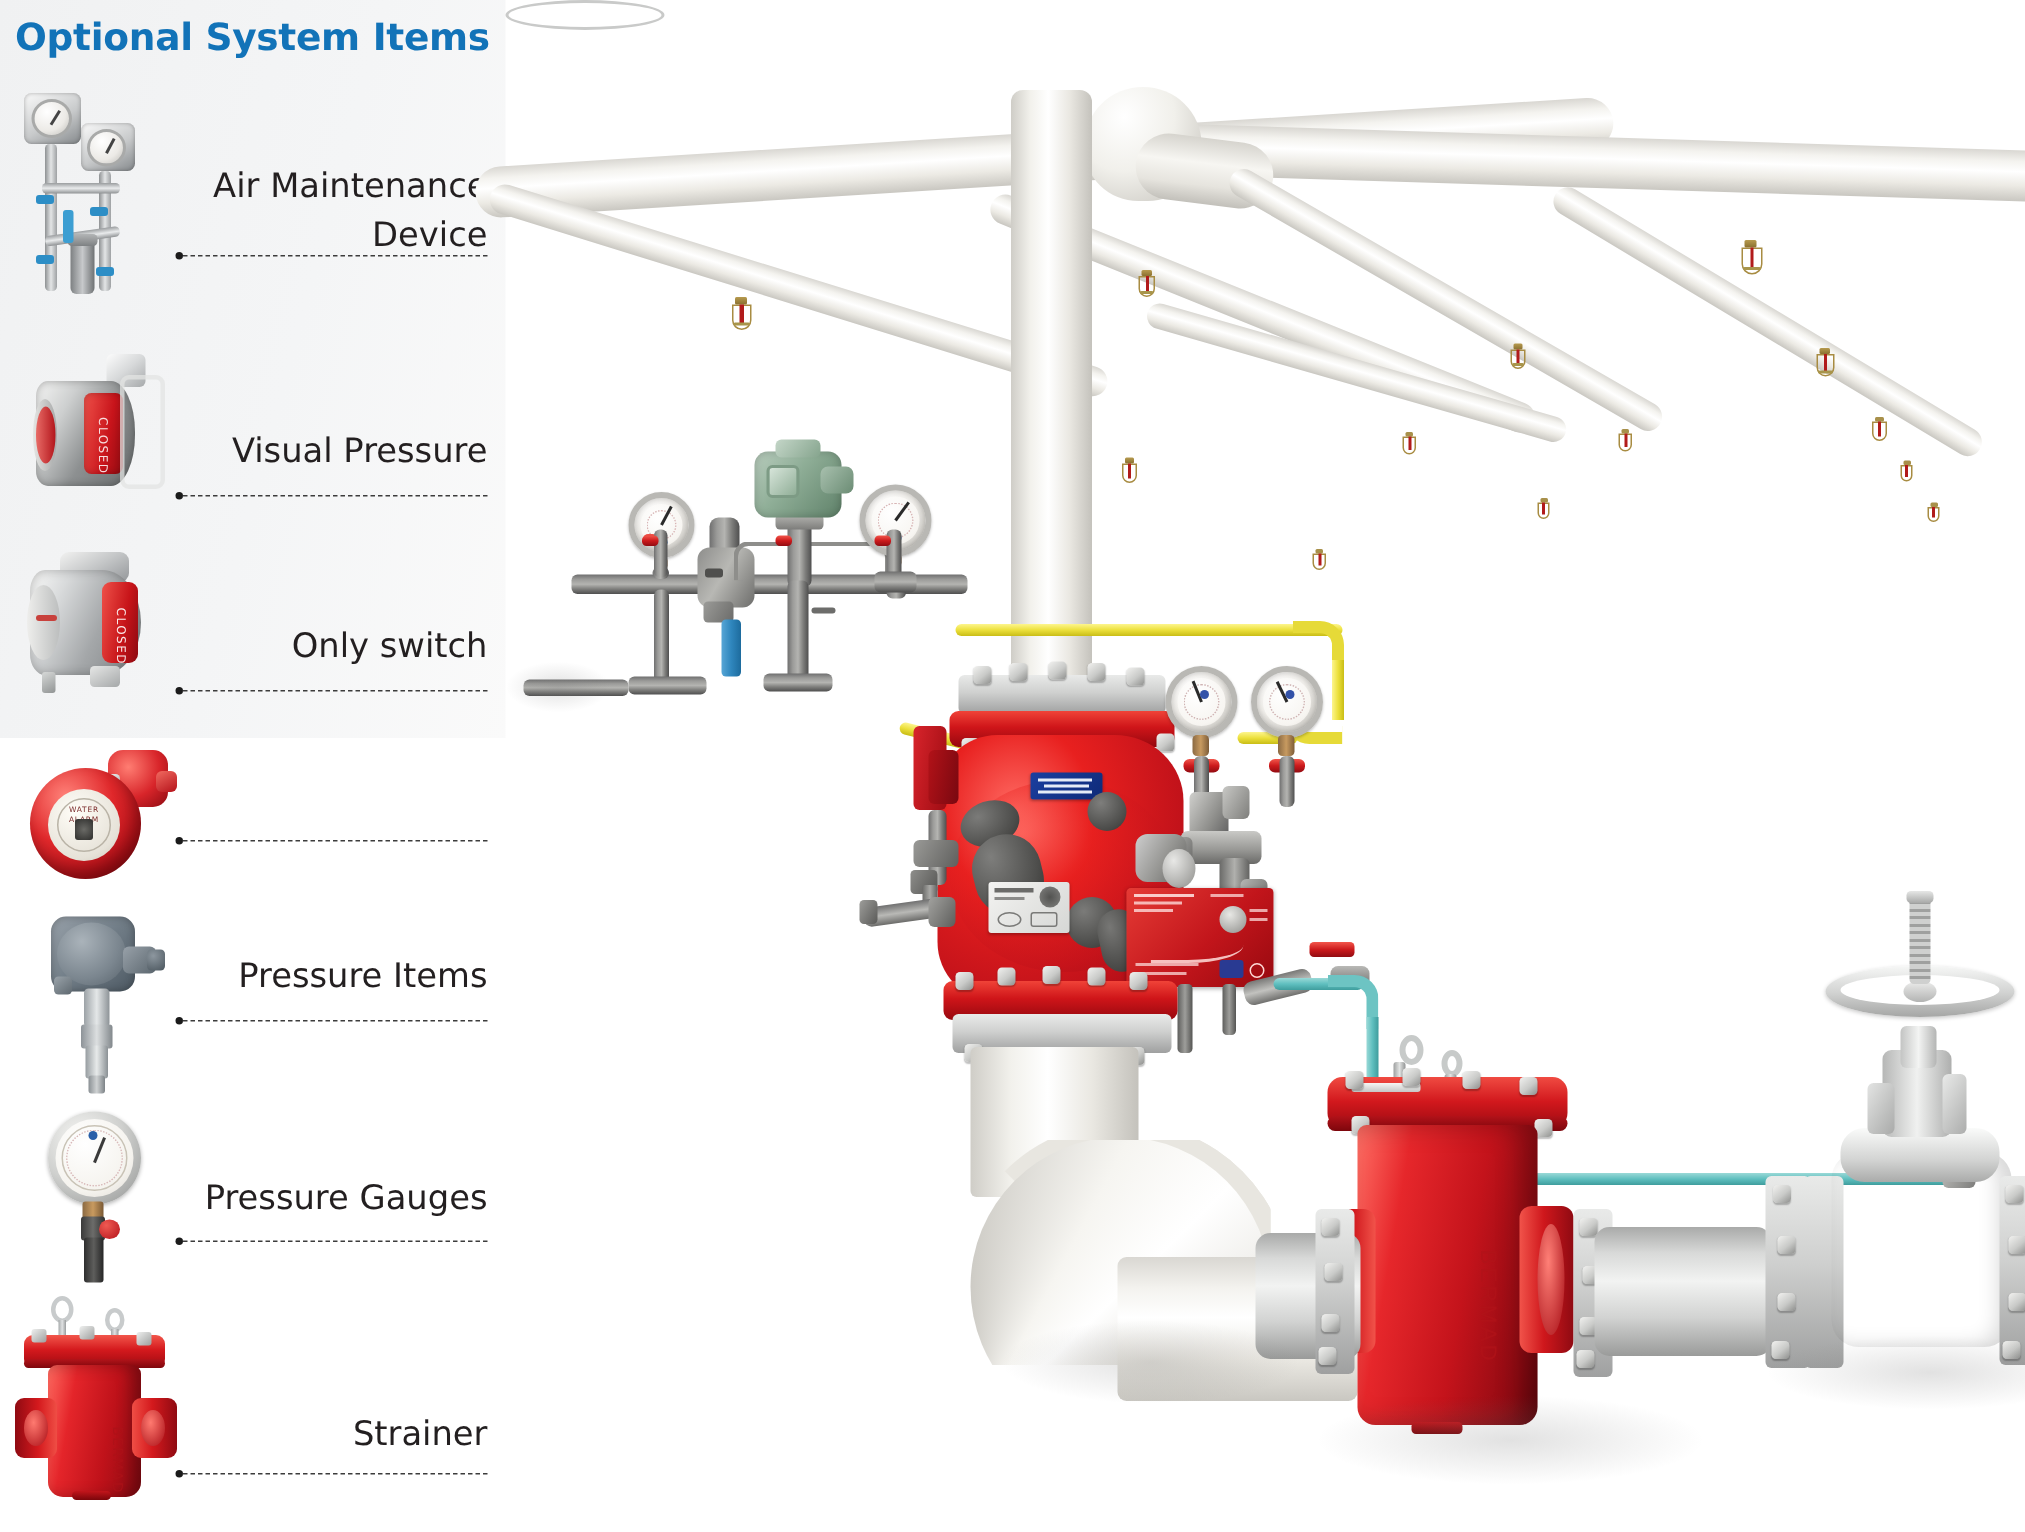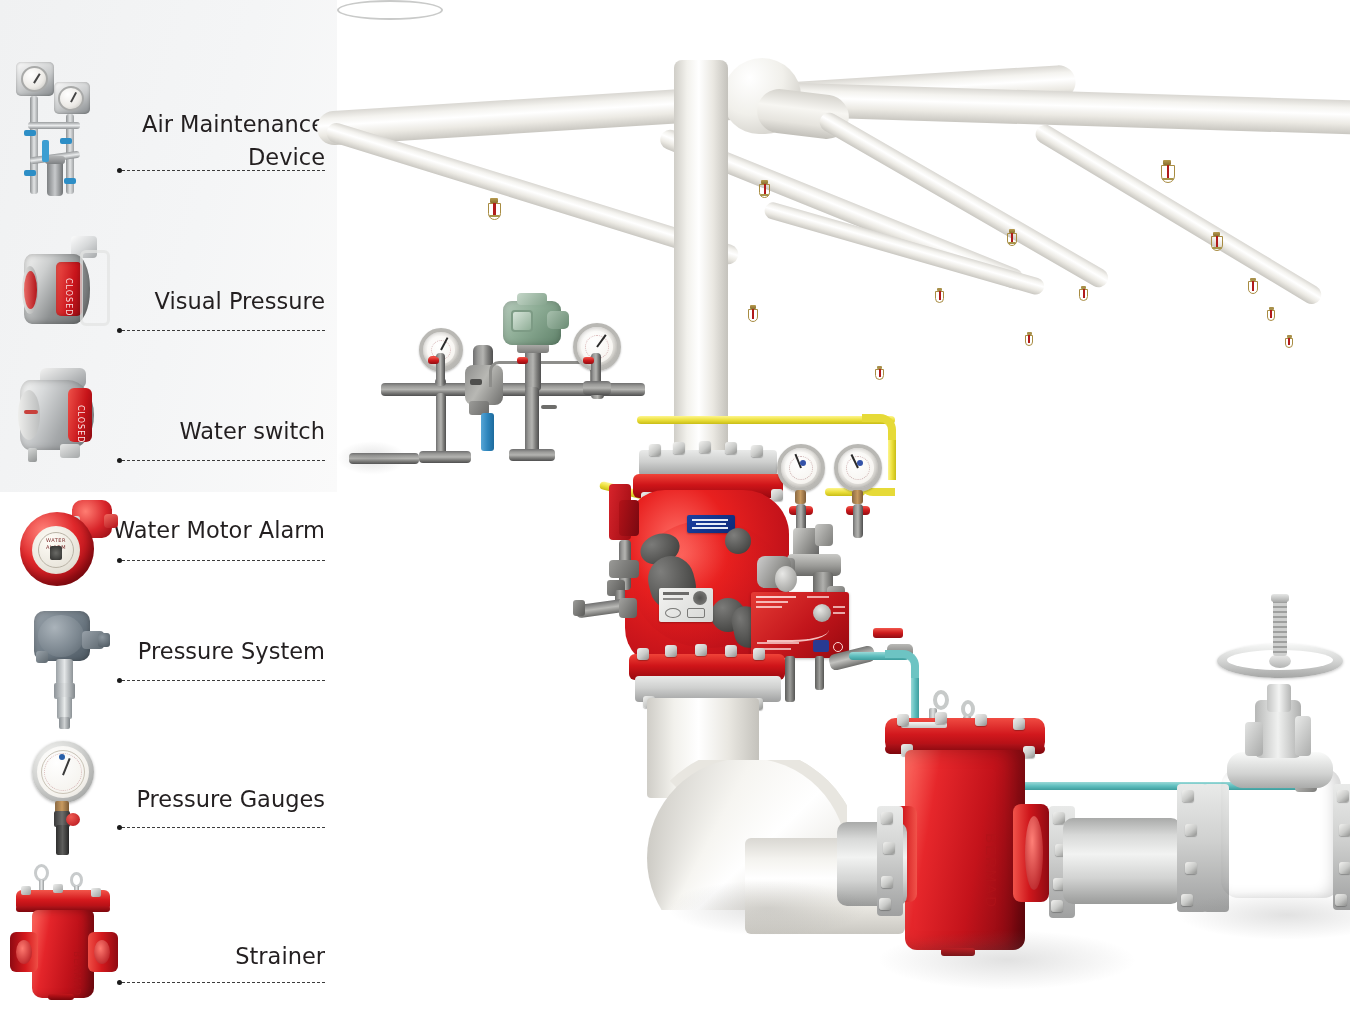--- a/index.html
+++ b/index.html
@@ -145,20 +145,21 @@
   }
   #caption-inner { display: inline-block; margin-left: 120px; }
 </style>
 </head>
 <body>
 
 <div id="page">
 
   <div id="left-panel">
     <div id="left-panel-tint"></div>
+    <div id="panel-title">Optional System Items</div>
 
     <div class="legend-row" style="top:60px;height:155px">
       <div class="legend-label" style="top:48px;width:215px">Air Maintenance
 Device</div>
       <div class="leader-dot" style="top:110px"></div>
       <div class="leader" style="top:110px"></div>
 
       <div class="thumb" style="left:8px;top:0px;width:105px;height:155px">
         <div style="position:absolute;left:8px;top:2px;width:38px;height:34px;border-radius:5px;background:linear-gradient(150deg,#fbfbfb,#c8cacb 55%,#85898c);box-shadow:inset 0 0 3px rgba(0,0,0,.3)"></div>
         <div style="position:absolute;left:13px;top:6px;width:27px;height:26px;border-radius:50%;background:radial-gradient(circle at 36% 30%,#fff,#eceae6 60%,#bdbcb8);border:2px solid #a9aaa9"></div>
@@ -192,55 +193,54 @@
         <div style="position:absolute;left:8px;top:20px;width:66px;height:70px;border-radius:8px 16px 16px 8px / 10px 34px 34px 10px;background:linear-gradient(120deg,#f6f6f5 0%,#cdcfcf 28%,#8d9091 58%,#696c6d 100%);box-shadow:inset 0 0 6px rgba(0,0,0,.3)"></div>
         <div style="position:absolute;left:6px;top:32px;width:16px;height:48px;border-radius:50%/50%;background:linear-gradient(90deg,#e5e5e3,#a7a9a9);"></div>
         <div style="position:absolute;left:8px;top:37px;width:13px;height:38px;border-radius:50%/50%;background:linear-gradient(90deg,#e86b66,#b3161c)"></div>
         <div style="position:absolute;left:40px;top:28px;width:26px;height:54px;border-radius:5px;background:linear-gradient(100deg,#f0524a,#c8141b 60%,#8e0b11);box-shadow:inset 0 0 5px rgba(0,0,0,.25)"></div>
         <div style="position:absolute;left:42px;top:34px;width:20px;height:40px;color:#fff;font-size:8px;letter-spacing:1px;transform:rotate(90deg);transform-origin:50% 50%;text-align:center;line-height:40px;opacity:.85">CLOSED</div>
         <div style="position:absolute;left:64px;top:16px;width:30px;height:76px;border:3px solid #e3e4e3;border-radius:6px;opacity:.75"></div>
       </div>
     </div>
 
     <div class="legend-row" style="top:360px;height:115px">
-      <div class="legend-label" style="top:55px;width:215px">Water switch</div>
+      <div class="legend-label" style="top:55px;width:215px">Only switch</div>
       <div class="leader-dot" style="top:100px"></div>
       <div class="leader" style="top:100px"></div>
 
       <div class="thumb" style="left:14px;top:6px;width:100px;height:100px">
         <div style="position:absolute;left:26px;top:2px;width:46px;height:20px;border-radius:6px;background:linear-gradient(150deg,#f2f2f1,#c5c7c8,#94979a)"></div>
         <div style="position:absolute;left:6px;top:14px;width:74px;height:70px;border-radius:10px 26px 26px 10px / 14px 35px 35px 14px;background:linear-gradient(115deg,#fbfbfa 0%,#d8dadb 26%,#a4a7a9 60%,#7c8082 100%);box-shadow:inset 0 0 7px rgba(0,0,0,.28)"></div>
         <div style="position:absolute;left:4px;top:24px;width:22px;height:50px;border-radius:50%/50%;background:linear-gradient(90deg,#eeeeec,#bcbebe)"></div>
         <div style="position:absolute;left:10px;top:44px;width:14px;height:4px;background:#c8413c;border-radius:2px"></div>
         <div style="position:absolute;left:54px;top:22px;width:24px;height:54px;border-radius:6px;background:linear-gradient(100deg,#ef5149,#c71419 60%,#8c0a11)"></div>
         <div style="position:absolute;left:56px;top:28px;width:20px;height:42px;color:#fff;font-size:8px;letter-spacing:1px;transform:rotate(90deg);text-align:center;line-height:42px;opacity:.9">CLOSED</div>
         <div style="position:absolute;left:46px;top:78px;width:20px;height:14px;border-radius:3px;background:linear-gradient(150deg,#e6e7e6,#a5a8a9)"></div>
         <div style="position:absolute;left:14px;top:82px;width:9px;height:14px;border-radius:2px;background:linear-gradient(150deg,#d7d9d8,#919494)"></div>
       </div>
     </div>
 
     <div class="legend-row" style="top:492px;height:115px">
-      <div class="legend-label" style="top:22px;width:230px">Water Motor Alarm</div>
       <div class="leader-dot" style="top:68px"></div>
       <div class="leader" style="top:68px"></div>
 
       <div class="thumb" style="left:16px;top:2px;width:110px;height:105px">
         <div style="position:absolute;left:56px;top:6px;width:40px;height:38px;border-radius:10px;background:radial-gradient(circle at 34% 30%,#ff7d72,#d8252a 55%,#8f0b12)"></div>
         <div style="position:absolute;left:88px;top:20px;width:14px;height:14px;border-radius:4px;background:linear-gradient(150deg,#f16a60,#b5121a)"></div>
         <div style="position:absolute;left:46px;top:22px;width:18px;height:8px;border-radius:3px;background:linear-gradient(to bottom,#e2e4e3,#9a9d9e)"></div>
         <div style="position:absolute;left:4px;top:18px;width:74px;height:74px;border-radius:50%;background:radial-gradient(circle at 32% 26%,#ff8279 0%,#e0282b 42%,#b40f17 74%,#7d070e 100%);box-shadow:inset -4px -6px 10px rgba(0,0,0,.3)"></div>
         <div style="position:absolute;left:16px;top:32px;width:48px;height:48px;border-radius:50%;background:radial-gradient(circle at 38% 32%,#fffdf7,#e6e2d8 70%,#c9c4b8)"></div>
         <div style="position:absolute;left:22px;top:38px;width:36px;height:36px;border-radius:50%;border:1px solid #b9b3a6"></div>
         <div style="position:absolute;left:24px;top:43px;width:32px;height:7px;font-size:5px;color:#7a2a2a;text-align:center;line-height:7px;letter-spacing:.5px">WATER ALARM</div>
         <div style="position:absolute;left:34px;top:52px;width:12px;height:14px;background:radial-gradient(circle,#6a6a66,#2e2e2c);border-radius:2px"></div>
       </div>
     </div>
 
     <div class="legend-row" style="top:605px;height:130px">
-      <div class="legend-label" style="top:30px;width:215px">Pressure System</div>
+      <div class="legend-label" style="top:30px;width:215px">Pressure Items</div>
       <div class="leader-dot" style="top:75px"></div>
       <div class="leader" style="top:75px"></div>
 
       <div class="thumb" style="left:28px;top:2px;width:90px;height:125px">
         <div style="position:absolute;left:6px;top:4px;width:56px;height:50px;border-radius:10px;background:linear-gradient(135deg,#9aa3ab 0%,#74808a 45%,#4d5963 100%);box-shadow:inset 0 0 6px rgba(0,0,0,.3)"></div>
         <div style="position:absolute;left:10px;top:8px;width:46px;height:42px;border-radius:50%;background:radial-gradient(circle at 36% 30%,#aab3ba,#7b868f 60%,#56616a)"></div>
         <div style="position:absolute;left:54px;top:24px;width:22px;height:18px;border-radius:4px;background:linear-gradient(135deg,#98a1a9,#5c676f)"></div>
         <div style="position:absolute;left:70px;top:26px;width:12px;height:14px;border-radius:3px;background:radial-gradient(circle at 35% 30%,#8d979f,#4a555d)"></div>
         <div style="position:absolute;left:8px;top:44px;width:12px;height:12px;border-radius:3px;background:linear-gradient(140deg,#9aa3aa,#5e686f)"></div>
         <div style="position:absolute;left:28px;top:52px;width:17px;height:26px;border-radius:3px;background:linear-gradient(to right,#9ca2a6,#e4e7e8,#8d9397)"></div>

